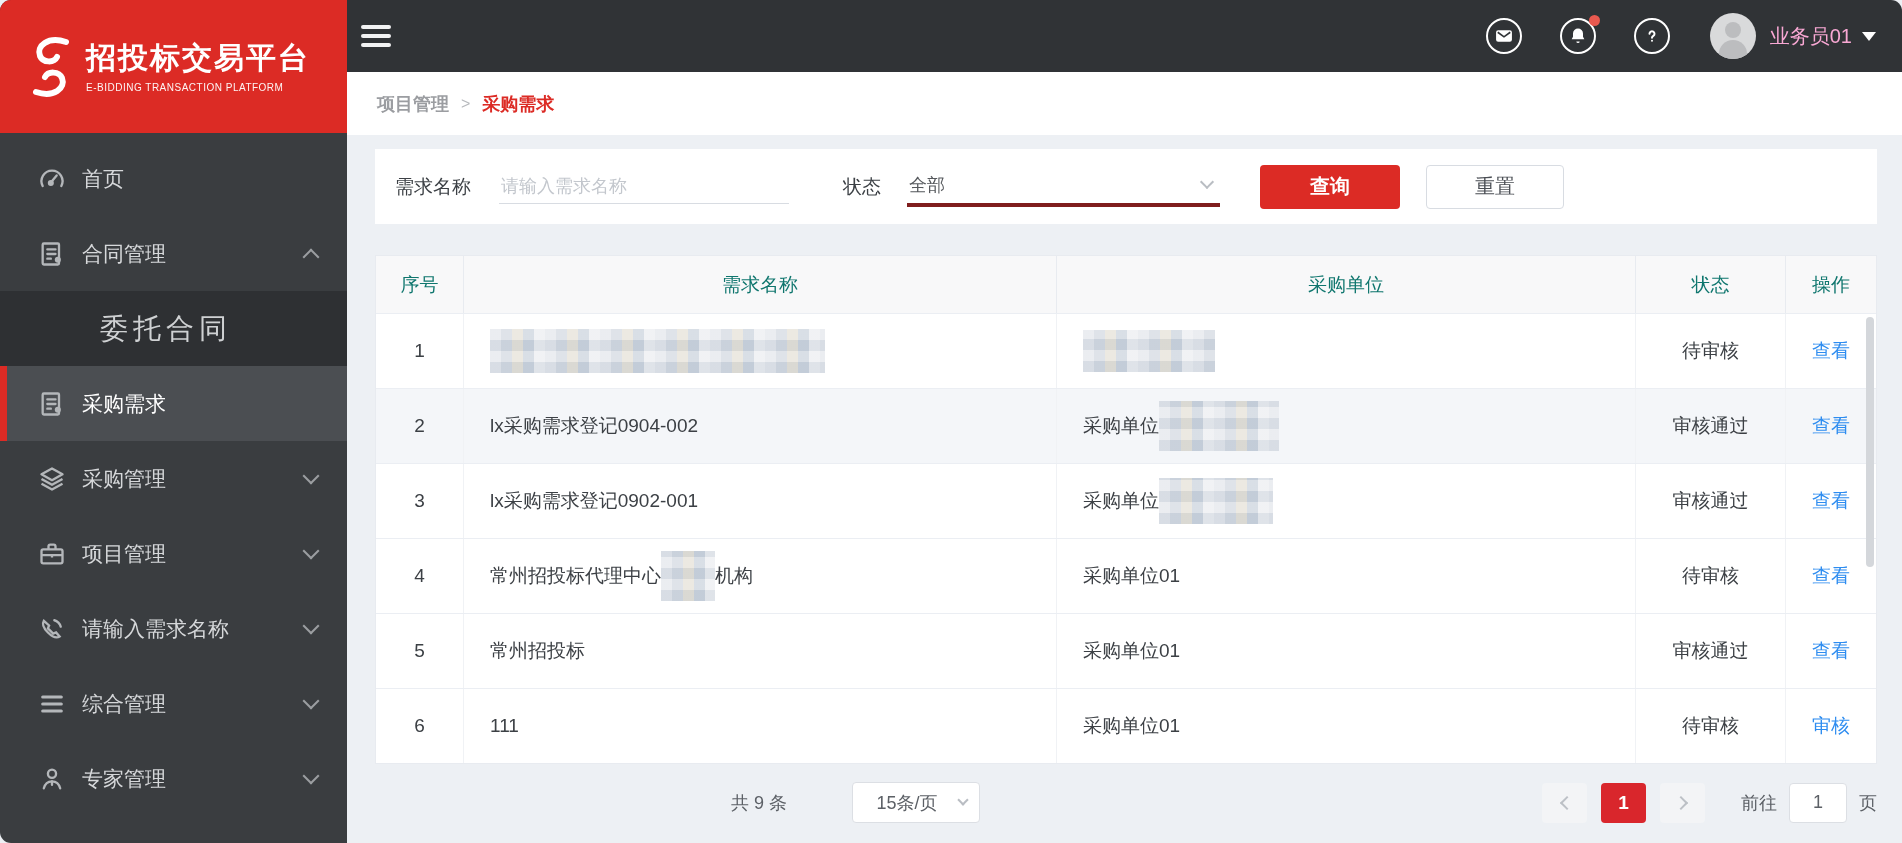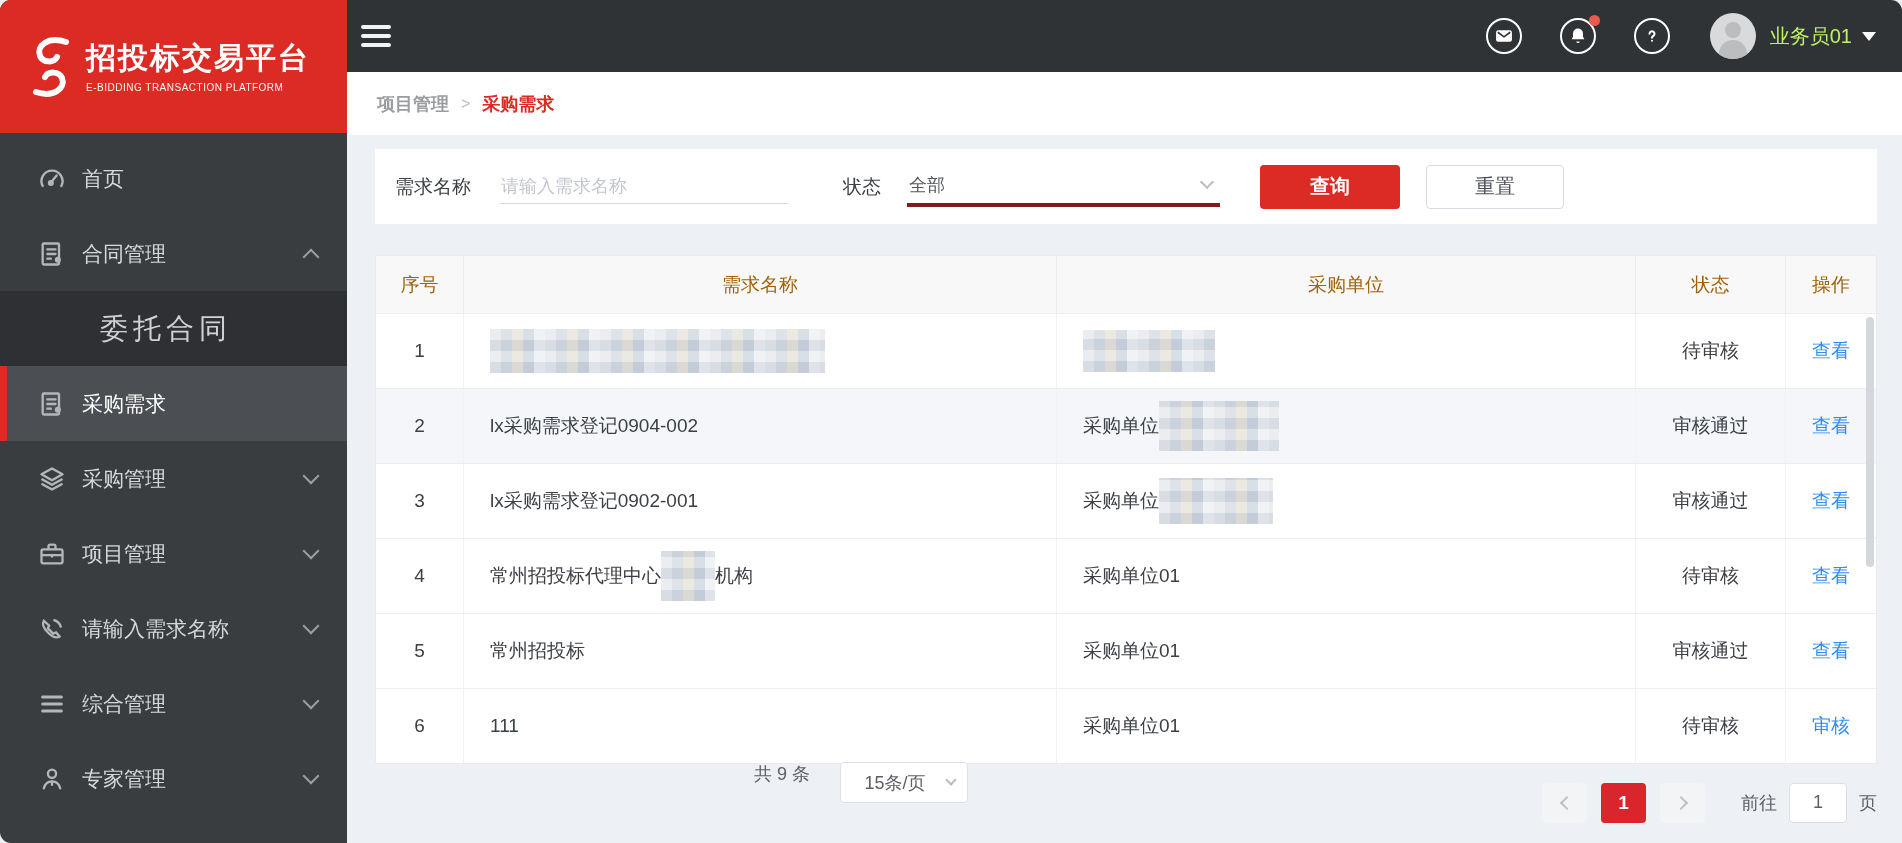--- a/index.html
+++ b/index.html
@@ -29,21 +29,21 @@
   .topbar { position:absolute; left:347px; right:0; top:0; height:72px; background:#303336; display:flex; align-items:center; }
   .hamburger { margin-left:14px; width:30px; height:22px; display:flex; flex-direction:column; justify-content:space-between; cursor:pointer; }
   .hamburger span { display:block; height:4px; background:#f2f3f4; border-radius:2px; }
   .topbar-right { margin-left:auto; display:flex; align-items:center; margin-right:26px; }
   .ticon { width:36px; height:36px; border:2.5px solid #fff; border-radius:50%; display:flex; align-items:center; justify-content:center; color:#fff; margin-left:38px; position:relative; cursor:pointer; }
   .ticon svg { width:20px; height:20px; display:block; }
   .ticon .dot { position:absolute; top:-5px; right:-6px; width:11px; height:11px; background:#e9594f; border-radius:50%; border:none; }
   .avatar { width:46px; height:46px; border-radius:50%; background:#d9dadb; margin-left:40px; position:relative; overflow:hidden; cursor:pointer; }
   .avatar .head { position:absolute; left:50%; top:9px; transform:translateX(-50%); width:16px; height:16px; border-radius:50%; background:#bcbdbf; }
   .avatar .bodyshape { position:absolute; left:50%; top:27px; transform:translateX(-50%); width:28px; height:20px; border-radius:14px 14px 0 0; background:#bcbdbf; }
-  .username { color:#bef264; font-size:20px; margin-left:14px; cursor:pointer; }
+  .username { color:#f9a8d4; font-size:20px; margin-left:14px; cursor:pointer; }
   .caret-down { width:0; height:0; border-left:7px solid transparent; border-right:7px solid transparent; border-top:9px solid #fff; margin-left:10px; cursor:pointer; }
 
   
   .breadbar { position:absolute; left:347px; right:0; top:72px; height:63px; background:#fff; display:flex; align-items:center; padding-left:30px; }
   .crumb { font-size:18px; font-weight:bold; }
   .crumb.prev { color:#9b9da1; cursor:pointer; }
   .crumb-sep { color:#b7b9bd; margin:0 12px; font-size:16px; }
   .crumb.cur { color:#dc2b25; }
 
   
@@ -58,39 +58,39 @@
   .f-select .chev { position:absolute; right:8px; width:10px; height:10px; border-color:#b9bdc3; }
   .btn { height:44px; border-radius:4px; font-size:20px; display:flex; align-items:center; justify-content:center; cursor:pointer; }
   .btn-search { width:140px; background:#dc2b25; color:#fff; margin-left:40px; font-weight:bold; }
   .btn-reset { width:138px; background:#fff; color:#4a4e54; border:1px solid #d8dce2; margin-left:26px; }
 
   
   .table-card { margin-top:31px; position:relative; }
   .tbl { width:100%; border:1px solid #e8ebf0; border-bottom:1px solid #e8ebf0; }
   .trow { display:grid; grid-template-columns:88px 593px 579px 150px auto; }
   .thead { background:#f8f8f9; height:57px; }
-  .thead .cell { color:#a16207; font-size:19px; display:flex; align-items:center; justify-content:center; border-right:1px solid #e8ebf0; }
+  .thead .cell { color:#0f766e; font-size:19px; display:flex; align-items:center; justify-content:center; border-right:1px solid #e8ebf0; }
   .thead .cell:last-child { border-right:none; }
   .tbody-row { height:75px; background:#fff; border-top:1px solid #ebeef3; }
   .tbody-row.striped { background:#f4f6f9; }
   .tbody-row .cell { display:flex; align-items:center; font-size:19px; color:#3c4045; border-right:1px solid #f0f2f5; overflow:hidden; }
   .tbody-row .cell:last-child { border-right:none; }
   .cell.center { justify-content:center; }
   .cell.padded { padding-left:26px; }
   .status-pending { color:#eda13c; }
   .status-ok { color:#3c4045; }
   .link { color:#2d8cf0; cursor:pointer; }
   .mosaic { display:inline-block; vertical-align:middle; filter:blur(.6px);
     background-image:
       repeating-linear-gradient(0deg, rgba(130,150,175,.12) 0 11px, rgba(255,255,255,.25) 11px 22px),
       repeating-linear-gradient(90deg, #e4e7ec 0 11px, #d4dae2 11px 22px, #e6e2d8 22px 33px, #ccd4de 33px 44px, #eceef1 44px 55px); }
   .scroll-thumb { position:absolute; right:3px; top:62px; width:8px; height:250px; background:#d4d7db; border-radius:4px; }
 
   
-  .pager { position:absolute; left:391px; right:25px; bottom:0; height:81px; display:flex; color:#5c6066; font-size:18px; }
+  .pager { position:absolute; left:368px; right:25px; bottom:0; height:81px; display:flex; align-items:center; color:#5c6066; font-size:18px;gap:35px; }
   .pager .total { margin-left:16px; }
   .psize { margin-left:30px; width:128px; height:41px; background:#fff; border:1px solid #dcdfe4; border-radius:4px; display:flex; align-items:center; justify-content:center; cursor:pointer; position:relative; padding-right:18px; }
   .psize .chev { position:absolute; right:12px; width:8px; height:8px; border-color:#b9bdc3; }
   .pager-right { margin-left:auto; display:flex; align-items:center; }
   .pbtn { width:45px; height:40px; background:#f3f4f6; border-radius:4px; display:flex; align-items:center; justify-content:center; margin-left:14px; cursor:pointer; }
   .pbtn .chevron { width:10px; height:10px; border-right:2px solid #bcc0c6; border-bottom:2px solid #bcc0c6; }
   .chevron.left { transform:rotate(135deg); margin-left:4px; }
   .chevron.right { transform:rotate(-45deg); margin-right:4px; }
   .pnum { width:45px; height:40px; background:#d9262c; color:#fff; border-radius:4px; display:flex; align-items:center; justify-content:center; font-size:19px; font-weight:bold; margin-left:14px; cursor:pointer; }
   .goto-label { margin-left:36px; }

